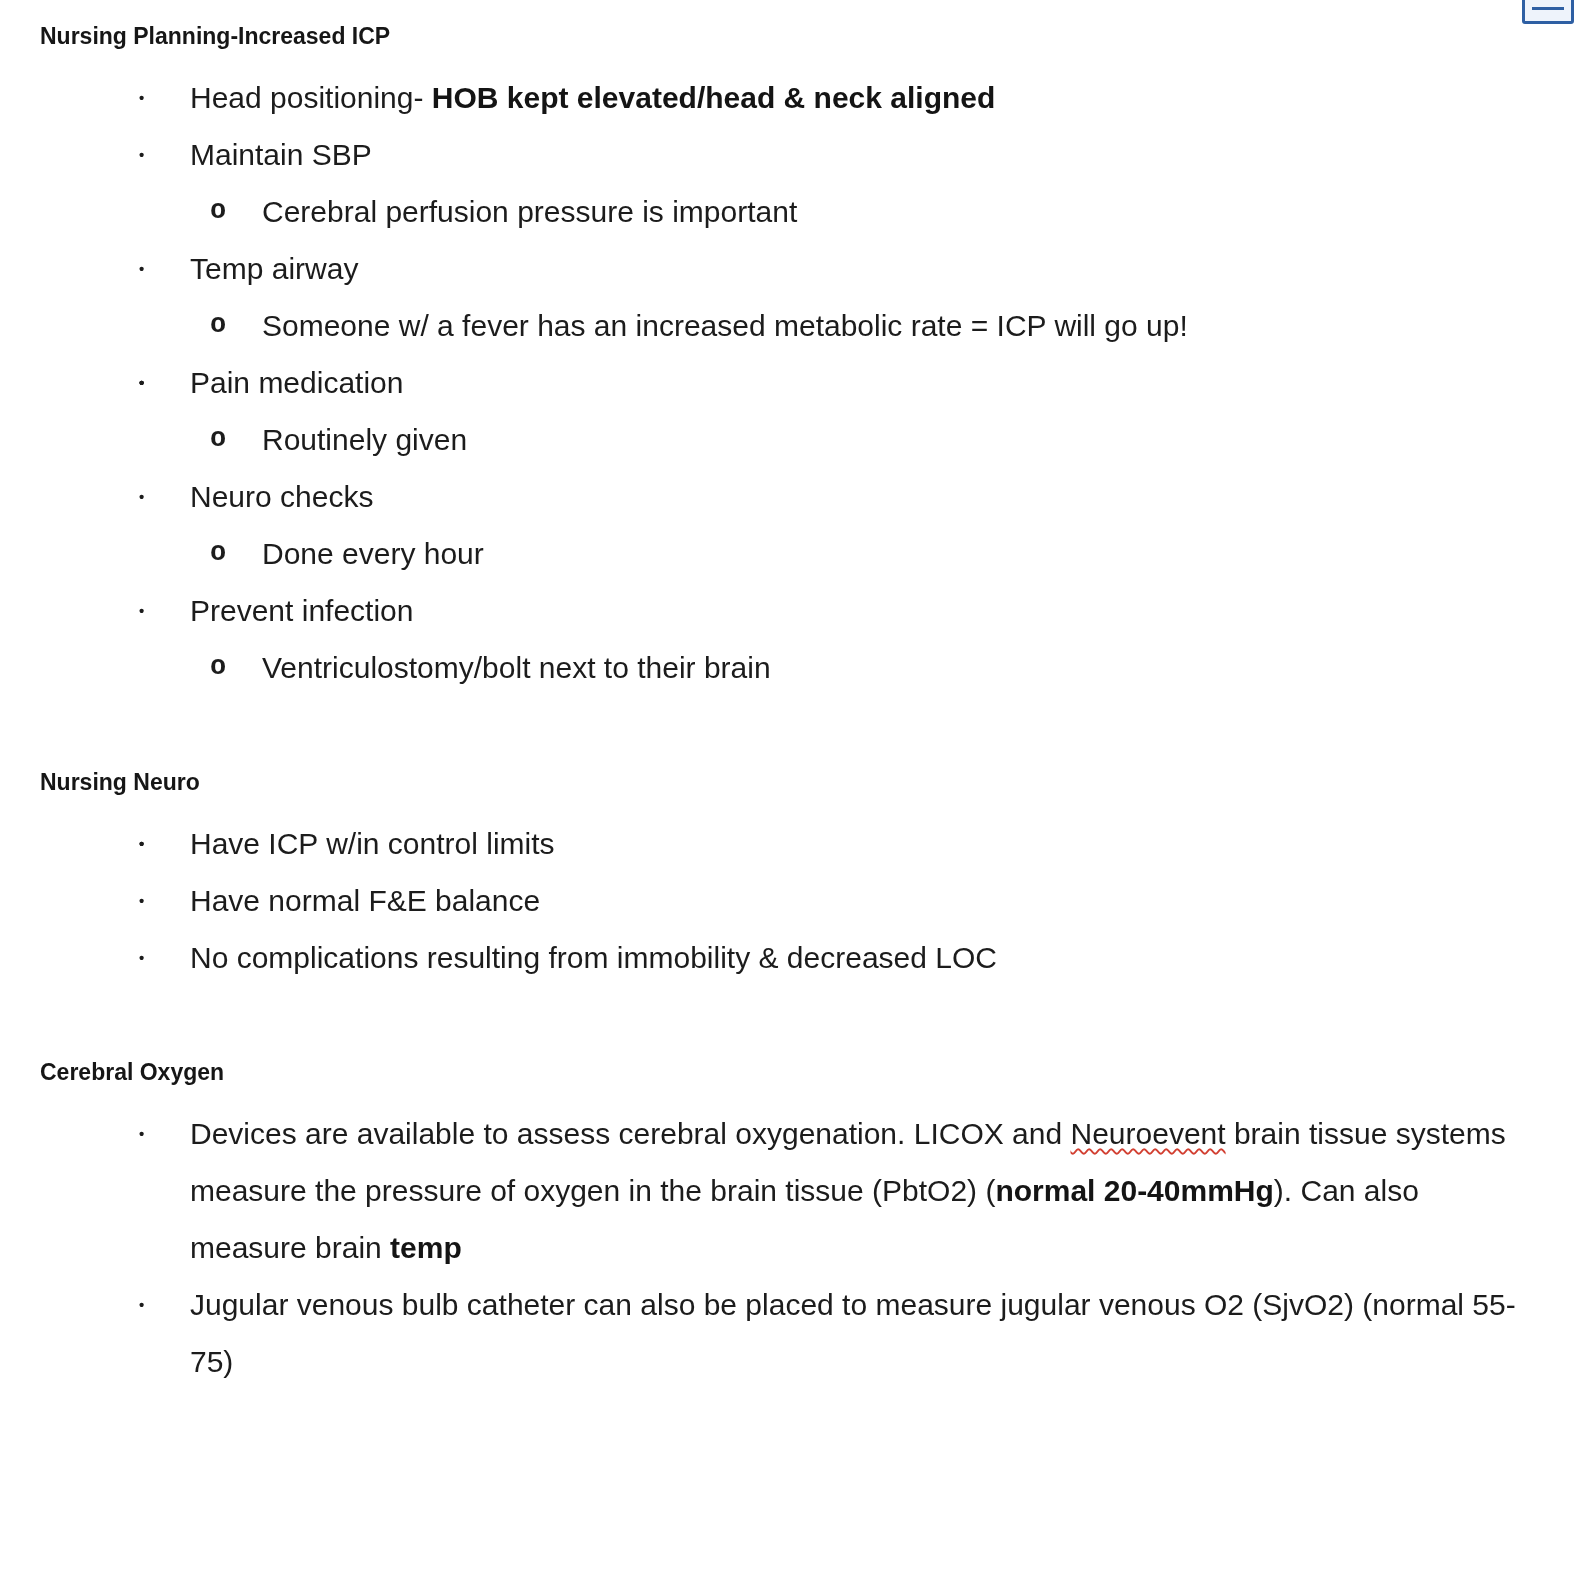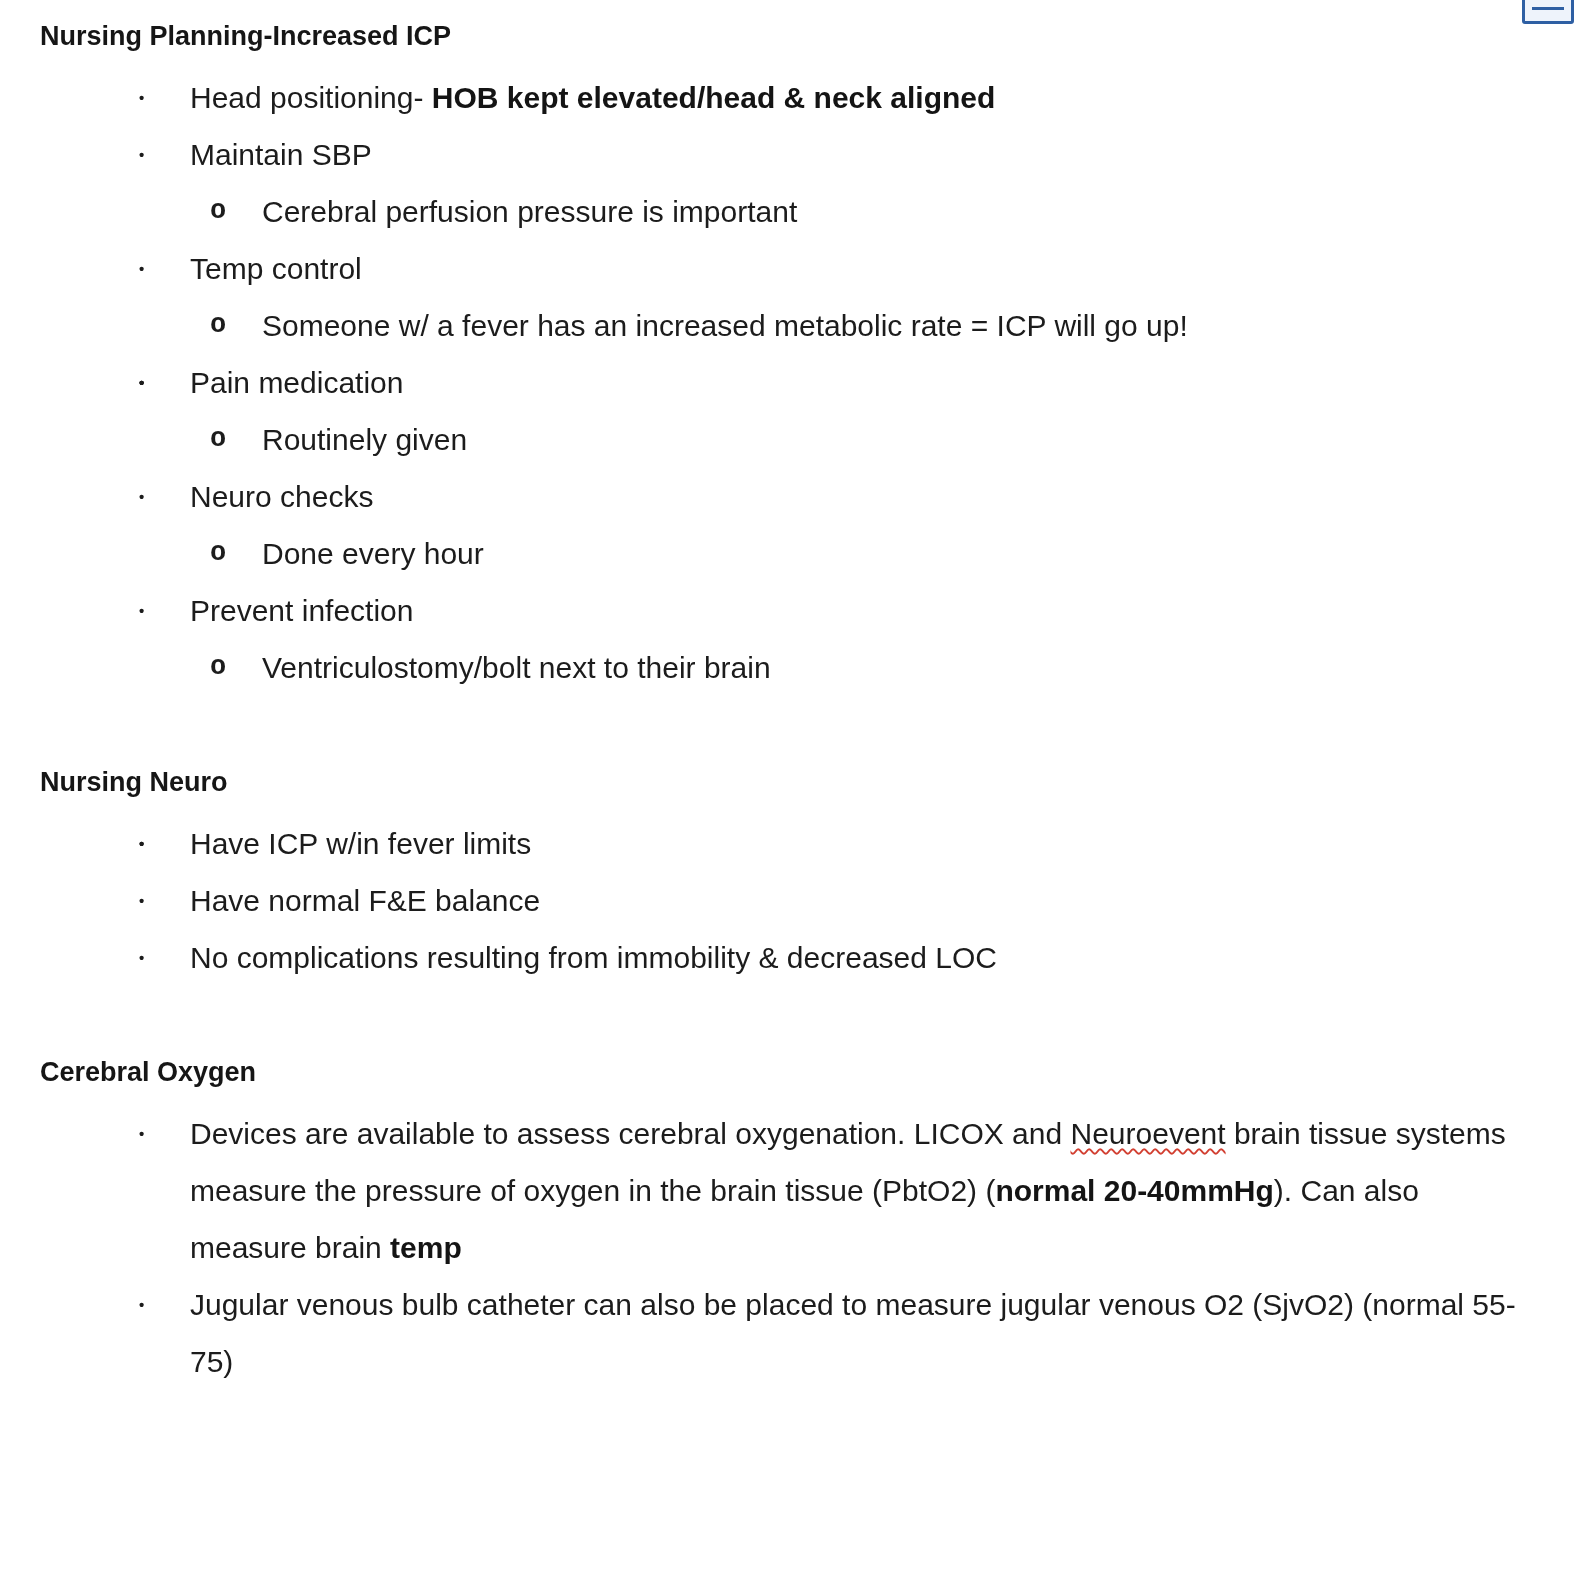--- a/index.html
+++ b/index.html
@@ -16,21 +16,21 @@
     color: #1c1c1c;
     -webkit-font-smoothing: antialiased;
   }
   .doc {
     position: absolute;
     top: 8px;
     left: 40px;
     right: 60px;
   }
   .section-heading {
-    font-size: 27px;
+    font-size: 23px;
     font-weight: 700;
     line-height: 57px;
     margin: 0;
     color: #161616;
   }
   .section + .section .section-heading {
     margin-top: 58px;
   }
   ul.bullet-list {
     list-style: none;
@@ -99,37 +99,37 @@
 
 <div class="corner-icon"></div>
 
 <main class="doc">
     <section class="section">
       <h2 class="section-heading">Nursing Planning-Increased ICP</h2>
       <ul class="bullet-list">
         <li class="list-item level1"><span class="bullet bullet-l1">•</span><span><span>Head positioning- </span><span class="seg-bold">HOB kept elevated/head &amp; neck aligned</span></span></li>
         <li class="list-item level1"><span class="bullet bullet-l1">•</span><span><span>Maintain SBP</span></span></li>
         <li class="list-item level2"><span class="bullet bullet-l2">o</span><span><span>Cerebral perfusion pressure is important</span></span></li>
-        <li class="list-item level1"><span class="bullet bullet-l1">•</span><span><span>Temp control</span></span></li>
+        <li class="list-item level1"><span class="bullet bullet-l1">•</span><span><span>Temp airway</span></span></li>
         <li class="list-item level2"><span class="bullet bullet-l2">o</span><span><span>Someone w/ a fever has an increased metabolic rate = ICP will go up!</span></span></li>
         <li class="list-item level1"><span class="bullet bullet-l1">•</span></li>
         <li class="list-item level1"><span class="bullet bullet-l1">•</span></li>
         <li class="list-item level1"><span class="bullet bullet-l1">•</span><span><span>Pain medication</span></span></li>
         <li class="list-item level2"><span class="bullet bullet-l2">o</span><span><span>Routinely given</span></span></li>
         <li class="list-item level1"><span class="bullet bullet-l1">•</span><span><span>Neuro checks</span></span></li>
         <li class="list-item level2"><span class="bullet bullet-l2">o</span><span><span>Done every hour</span></span></li>
         <li class="list-item level1"><span class="bullet bullet-l1">•</span><span><span>Prevent infection</span></span></li>
         <li class="list-item level2"><span class="bullet bullet-l2">o</span><span><span>Ventriculostomy/bolt next to their brain</span></span></li>
       </ul>
     </section>
     <section class="section">
       <h2 class="section-heading">Nursing Neuro</h2>
       <ul class="bullet-list">
         <li class="list-item level1"><span class="bullet bullet-l1">•</span></li>
-        <li class="list-item level1"><span class="bullet bullet-l1">•</span><span><span>Have ICP w/in fever limits</span></span></li>
+        <li class="list-item level1"><span class="bullet bullet-l1">•</span><span><span>Have ICP w/in control limits</span></span></li>
         <li class="list-item level1"><span class="bullet bullet-l1">•</span><span><span>Have normal F&amp;E balance</span></span></li>
         <li class="list-item level1"><span class="bullet bullet-l1">•</span><span><span>No complications resulting from immobility &amp; decreased LOC</span></span></li>
       </ul>
     </section>
     <section class="section">
       <h2 class="section-heading">Cerebral Oxygen</h2>
       <ul class="bullet-list">
         <li class="list-item level1"><span class="bullet bullet-l1">•</span><span><span>Devices are available to assess cerebral oxygenation.  LICOX and </span><span class="seg-err">Neuroevent</span><span> brain tissue systems measure the pressure of oxygen in the brain tissue (PbtO2) (</span><span class="seg-bold">normal 20-40mmHg</span><span>). Can also measure brain </span><span class="seg-bold">temp</span></span></li>
         <li class="list-item level1"><span class="bullet bullet-l1">•</span><span><span>Jugular venous bulb catheter can also be placed to measure jugular venous O2 (SjvO2) (normal 55-75)</span></span></li>
       </ul>

